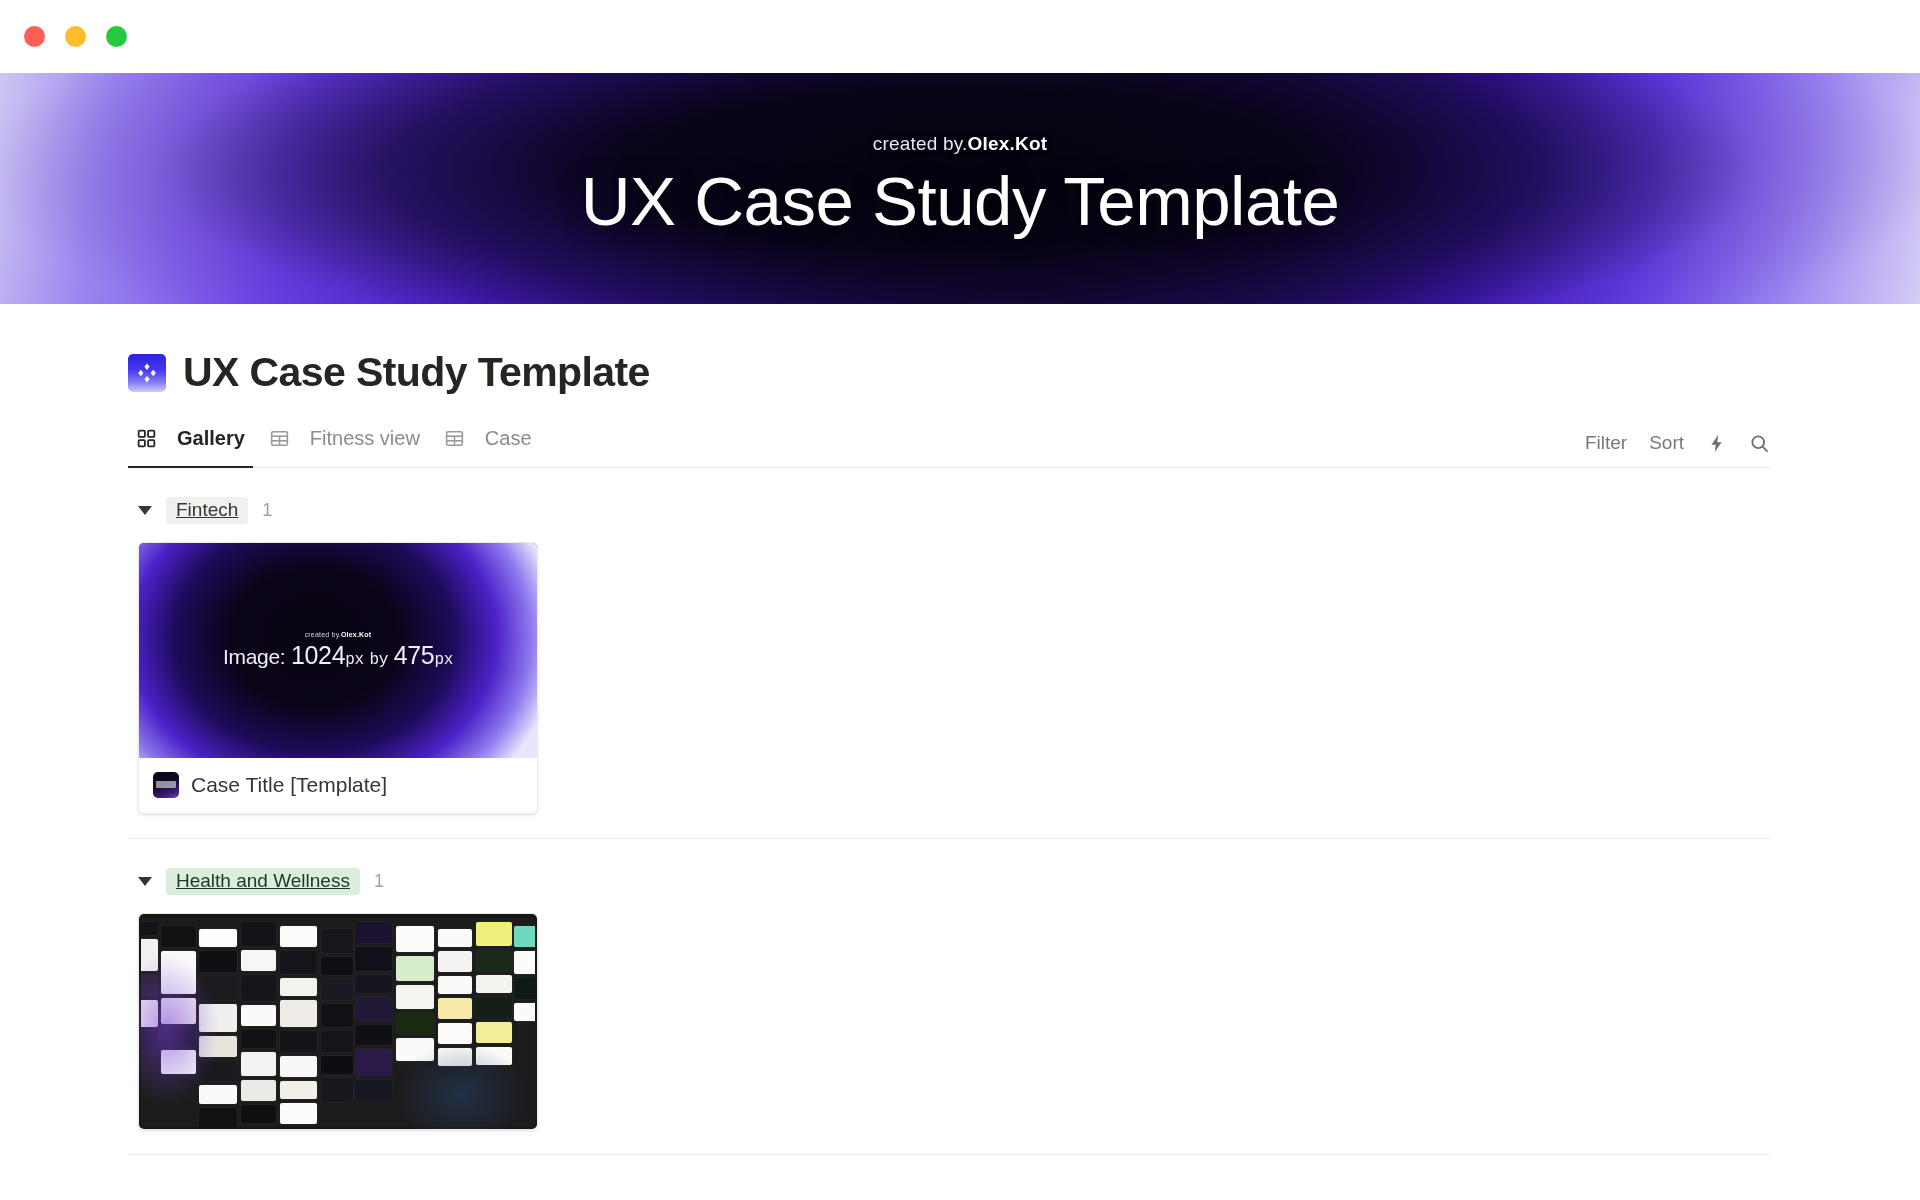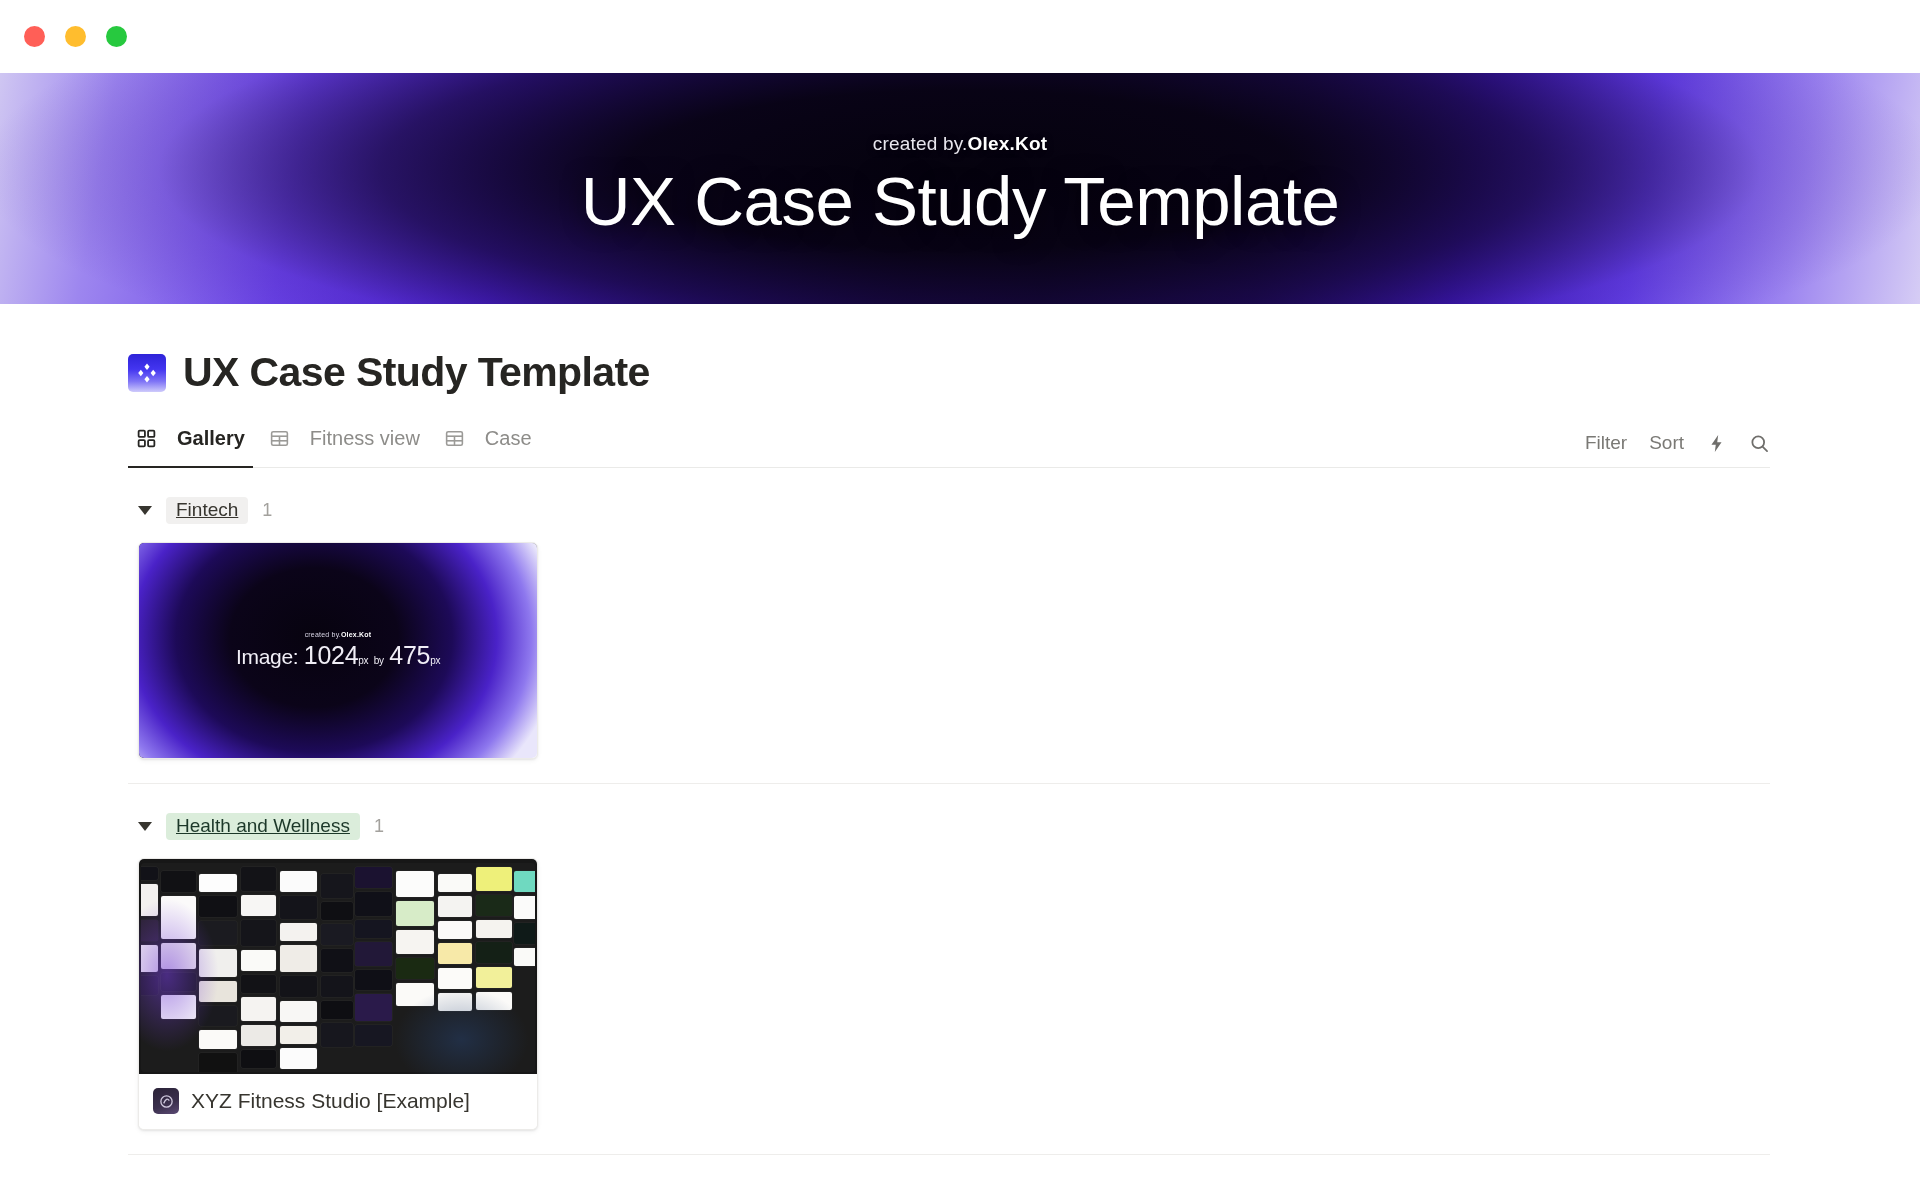--- a/index.html
+++ b/index.html
@@ -182,21 +182,21 @@
   .cover-grad .ph {
     position: absolute; inset: 0;
     display: flex; flex-direction: column;
     align-items: center; justify-content: center;
     color: #ffffff;
   }
   .ph-credit { font-size: 7px; letter-spacing: .2px; color: #d9d6e6; margin-bottom: 3px; }
   .ph-credit b { font-weight: 700; color: #fff; }
   .ph-size { font-size: 21px; color: #f0eef6; font-weight: 400; letter-spacing: -.3px; }
   .ph-size .num { font-weight: 500; font-size: 25px; }
-  .ph-size .unit { font-size: 10px; }
+  .ph-size .unit { font-size: 16px; font-family: Liberation Mono, monospace; }
 
   
   .cover-board { background: #171717; position: relative; }
   .cover-board .inner { position: absolute; inset: 4px 2px 2px 2px; background:#1c1c1c; border-radius:3px; overflow:hidden;}
   .cover-board .glow {
     position:absolute; left:-6%; top:18%; width:26%; height:72%;
     background: radial-gradient(ellipse at center, rgba(116,62,214,.55) 0%, rgba(60,25,120,0) 70%);
   }
   .cover-board .glow2 {
     position:absolute; right:2%; bottom:-8%; width:34%; height:48%;
@@ -329,20 +329,24 @@
             <div class="ph">
               <div class="ph-credit"><span>created by.</span><b>Olex.Kot</b></div>
               <div class="ph-size">
                 <span>Image:</span>
                 <span class="num">1024</span><span class="unit">px</span>
                 <span class="unit">by</span>
                 <span class="num">475</span><span class="unit">px</span>
               </div>
             </div>
           </div>
+          <div class="card-foot">
+            <span class="card-icon one"></span>
+            <span class="card-title">Case Title [Template]</span>
+          </div>
         </div>
       </div>
       <div class="divider"></div>
     </div>
 
     <div class="group">
       <div class="group-header">
         <span class="caret"></span>
         <span class="pill green">Health and Wellness</span>
         <span class="group-count">1</span>
@@ -439,29 +443,20 @@
                 <div class="col" style="left: 373.069px; width: 24.625px; top: 7.66333px;">
                   <div class="slide" style="height: 20.9px; background: rgb(111, 217, 192); box-shadow: rgba(255, 255, 255, 0.06) 0px 0px 0px 0.5px;"></div>
                   <div class="slide" style="height: 23.6867px; background: rgb(251, 251, 250); box-shadow: rgba(255, 255, 255, 0.06) 0px 0px 0px 0.5px;"></div>
                   <div class="slide" style="height: 20.9px; background: rgb(15, 26, 24); box-shadow: rgba(255, 255, 255, 0.06) 0px 0px 0px 0.5px;"></div>
                   <div class="slide" style="height: 18.1133px; background: rgb(250, 250, 248); box-shadow: rgba(255, 255, 255, 0.06) 0px 0px 0px 0.5px;"></div>
                 </div>
               </div>
             <div class="glow"></div>
               <div class="glow2"></div>
           </div>
-          <div class="card-foot">
-            <span class="card-icon two">
-              <svg width="15" height="15" viewBox="0 0 16 16">
-                  <circle cx="8" cy="8" r="6" fill="none" stroke="#cfc8dd" stroke-width="1.4"></circle>
-                  <path d="M5 10 Q8 3 11 7" fill="none" stroke="#cfc8dd" stroke-width="1.4"></path>
-                </svg>
-            </span>
-            <span class="card-title">XYZ Fitness Studio [Example]</span>
-          </div>
         </div>
       </div>
       <div class="divider"></div>
     </div>
 
     <div class="group">
       
     </div>
 
   </div>

